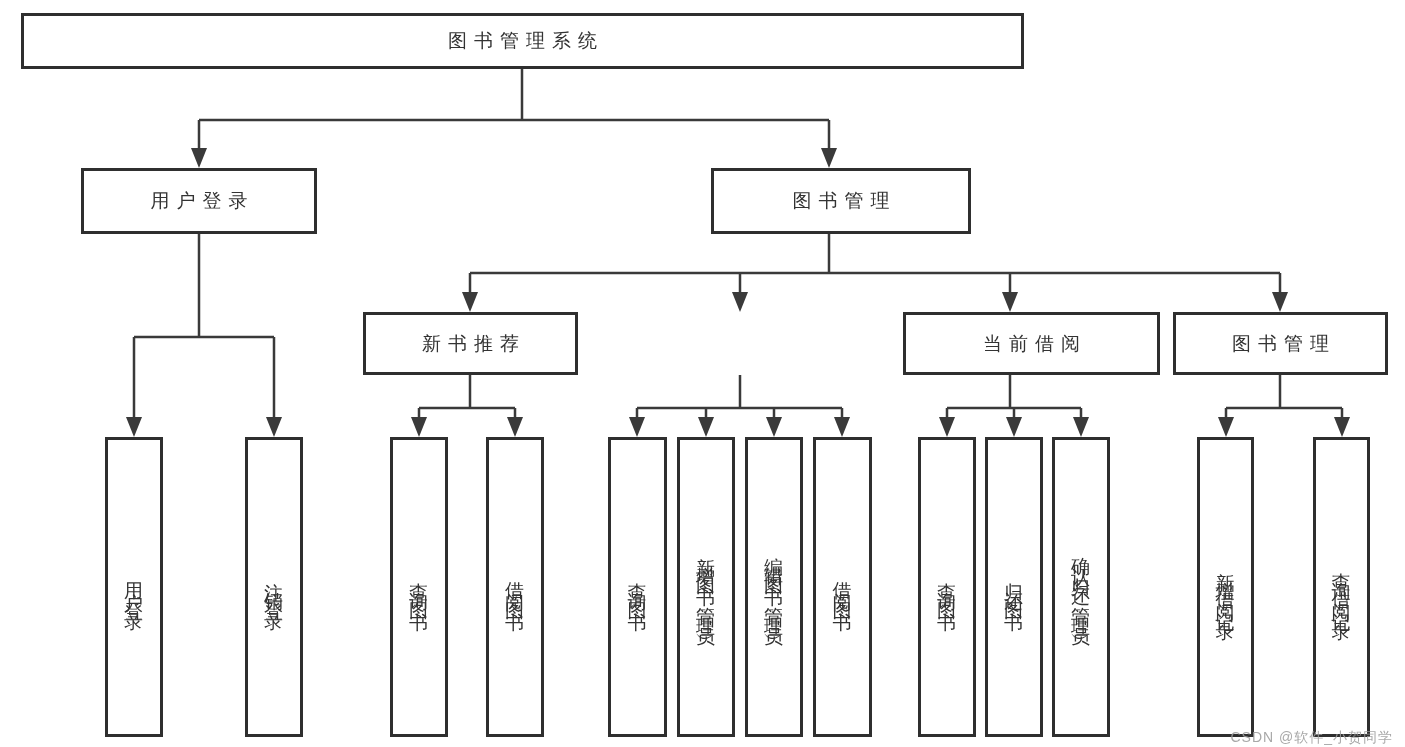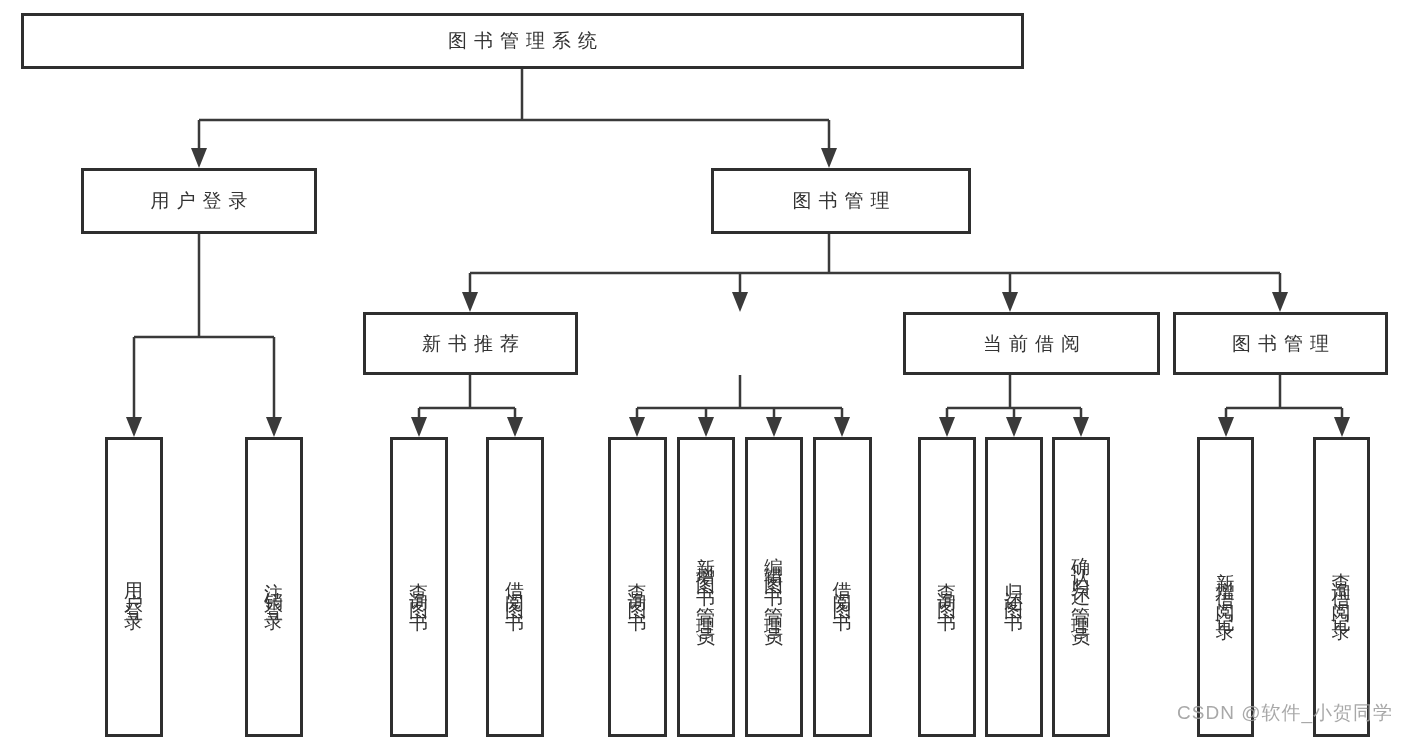--- a/index.html
+++ b/index.html
@@ -36,22 +36,22 @@
   }
   .vbox {
     writing-mode: vertical-rl;
     font-size: 19px;
     letter-spacing: 10px;
     line-height: 1;
   }
   #watermark {
     position: absolute;
     right: 12px;
-    bottom: 21px;
-    font-size: 19px;
+    bottom: 0;
+    font-size: 14px;
     color: rgba(158, 158, 158, 0.9);
     letter-spacing: 1px;
     white-space: nowrap;
     z-index: 5;
   }
   .stroke { stroke: #3a3a3a; stroke-width: 2.5; fill: none; }
   .arrow { fill: #3a3a3a; stroke: none; }
 </style>
 </head>
 <body>

